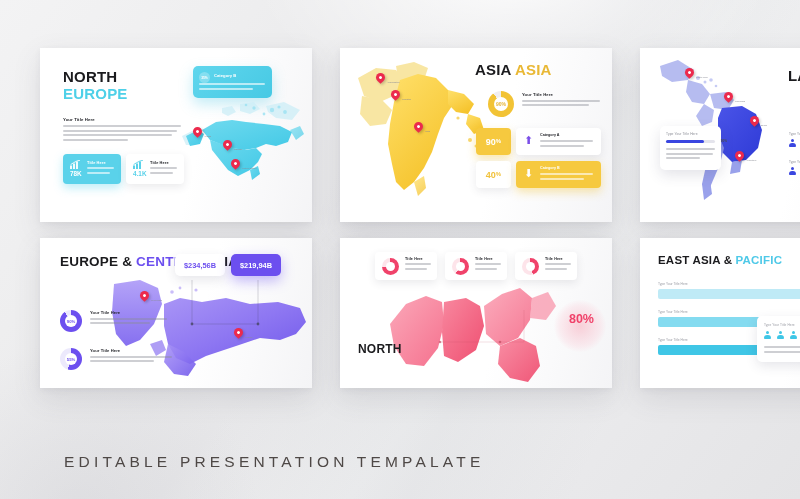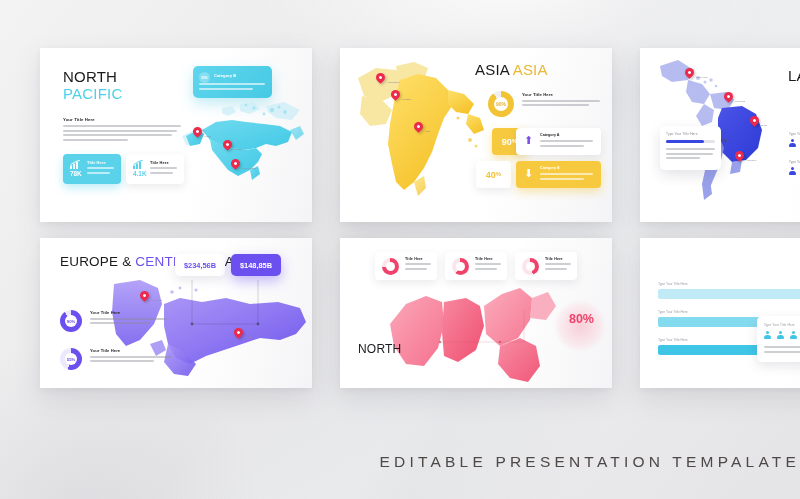--- a/index.html
+++ b/index.html
@@ -27,21 +27,21 @@
   
   .slide{
     position:absolute;background:#fff;overflow:hidden;
     box-shadow:0 10px 26px rgba(80,80,95,.13), 0 2px 6px rgba(80,80,95,.07);
   }
   .slide-inner{position:absolute;inset:0;}
   .sl-bg{position:absolute;inset:0;
     background:linear-gradient(105deg,#ffffff 0%,#ffffff 58%,#fafafb 78%,#f4f4f6 100%);}
 
   
-  .h-blk{position:absolute;font-weight:normal;letter-spacing:.2px;color:#1b1b1e;line-height:1.12;}
+  .h-blk{position:absolute;font-weight:bold;letter-spacing:.2px;color:#1b1b1e;line-height:1.12;}
   .h-accent{display:block;}
 
   
   .lorem{color:#8b8d96;}
   .lorem span{display:block;background:currentColor;opacity:.42;border-radius:1px;height:2px;margin-bottom:2.6px;}
   .lorem.w span{color:#fff;opacity:.6;}
   .ttl-s{font-weight:bold;color:#25262b;letter-spacing:.1px;}
 
   
   .pin{position:absolute;width:9px;height:13px;}
@@ -150,37 +150,37 @@
   #s6 .scard .icons{position:absolute;left:7px;top:15px;display:flex;gap:6px;}
   #s6 .scard .lorem{position:absolute;left:7px;top:30px;width:52px;}
 
   
   .person{position:relative;width:7px;height:8px;}
   .person:before{content:"";position:absolute;left:2px;top:0;width:3px;height:3px;border-radius:50%;background:currentColor;}
   .person:after{content:"";position:absolute;left:0;top:3.6px;width:7px;height:4.2px;
     border-radius:3.5px 3.5px 1px 1px;background:currentColor;}
 
   
-  #footer{position:absolute;left:17px;right:0;bottom:28px;text-align:right;
+  #footer{position:absolute;left:17px;right:0;bottom:28px;text-align:left;
     font-size:15.5px;letter-spacing:4.2px;color:#4e4846;font-weight:normal;padding-left:47px;}
 </style>
 </head>
 <body>
 
 <div id="backdrop"></div>
 
 <div id="stage">
 
   <div class="slide" id="s1">
     <div class="slide-inner">
       <div class="sl-bg"></div>
 
       <div class="h-blk">
         <span>NORTH</span>
-        <span class="h-accent">PACIFIC</span>
+        <span class="h-accent">EUROPE</span>
       </div>
 
       <div class="sec">
         <div class="ttl-s">Your Title Here</div>
         <div class="lorem">
           <span style="width:100%"></span>
             <span style="width:97%"></span>
             <span style="width:92%"></span>
             <span style="width:55%"></span>
         </div>
@@ -324,21 +324,21 @@
         <em style="font-size:5px;color:#e6b332">90%</em>
       </div>
       <div style="position:absolute;left:182px;top:44px;width:78px">
         <div class="ttl-s" style="font-size:4.2px;margin-bottom:2.5px">Your Title Here</div>
         <div class="lorem">
           <span style="width:100%"></span>
             <span style="width:86%"></span>
         </div>
       </div>
 
-      <div class="pbox fill" style="left:152px;top:80px">
+      <div class="pbox fill" style="left:136px;top:80px">
         <span>90</span>
           <sup>%</sup>
       </div>
       <div class="pbox plain" style="left:136px;top:113px">
         <span>40</span>
           <sup>%</sup>
       </div>
 
       <div class="cbox white" style="top:80px">
         <div class="arw" style="color:#7b4fe8">⬆</div>
@@ -449,21 +449,21 @@
     <div class="slide-inner">
       <div class="sl-bg"></div>
 
       <div class="h-blk">
         <span>EUROPE &amp;</span>
         <span class="pu">CENTRAL</span>
         <span>ASIA</span>
       </div>
 
       <div class="tag a">$234,56B</div>
-      <div class="tag b">$148,85B</div>
+      <div class="tag b">$219,94B</div>
 
       <svg class="map" viewBox="0 0 200 108">
         <defs>
           <linearGradient id="g4" x1="0" y1="0" x2="1" y2="1">
             <stop offset="0" stop-color="#a995f6"></stop>
               <stop offset=".5" stop-color="#8e77f2"></stop>
               <stop offset="1" stop-color="#6f57ea"></stop>
           </linearGradient>
           <linearGradient id="g4b" x1="0" y1="0" x2="0" y2="1">
             <stop offset="0" stop-color="#b4a3f8"></stop>
@@ -595,20 +595,24 @@
       <div class="big">80%</div>
 
       <div class="h-blk">NORTH</div>
     </div>
   </div>
 
   <div class="slide" id="s6">
     <div class="slide-inner">
       <div class="sl-bg"></div>
 
+      <div class="h-blk">
+        <span>EAST ASIA &amp;</span>
+        <span class="cy">PACIFIC</span>
+      </div>
 
       <div class="brow" style="top:44px">
         <div class="lab">Type Your Title Here</div>
         <div class="track">
           <i style="width:78%;background:#bfeaf6"></i>
 
         </div>
       </div>
       <div class="brow" style="top:72px">
         <div class="lab">Type Your Title Here</div>

